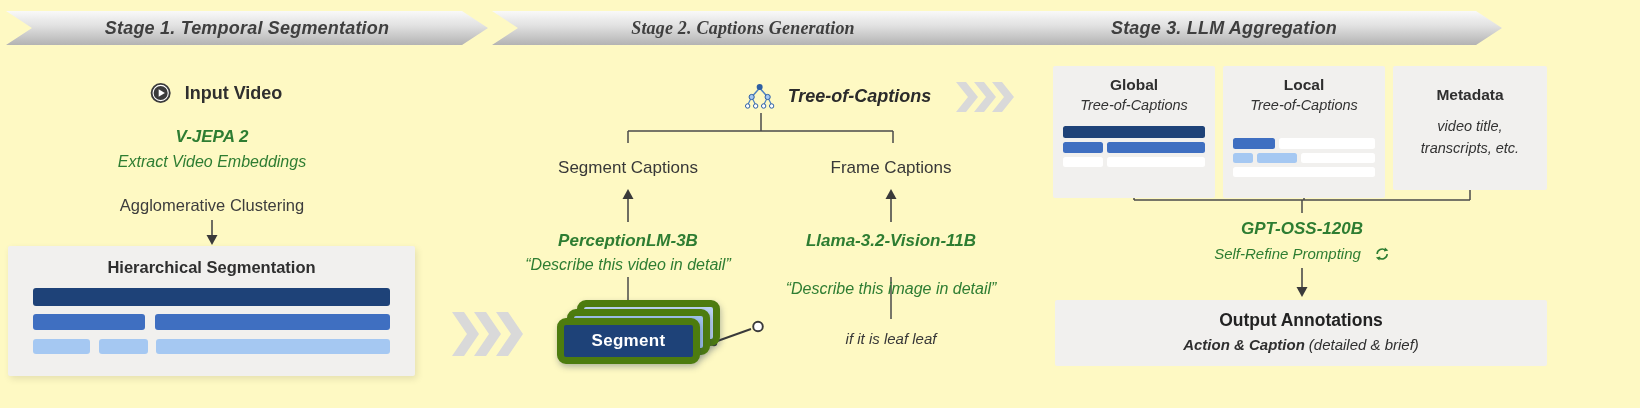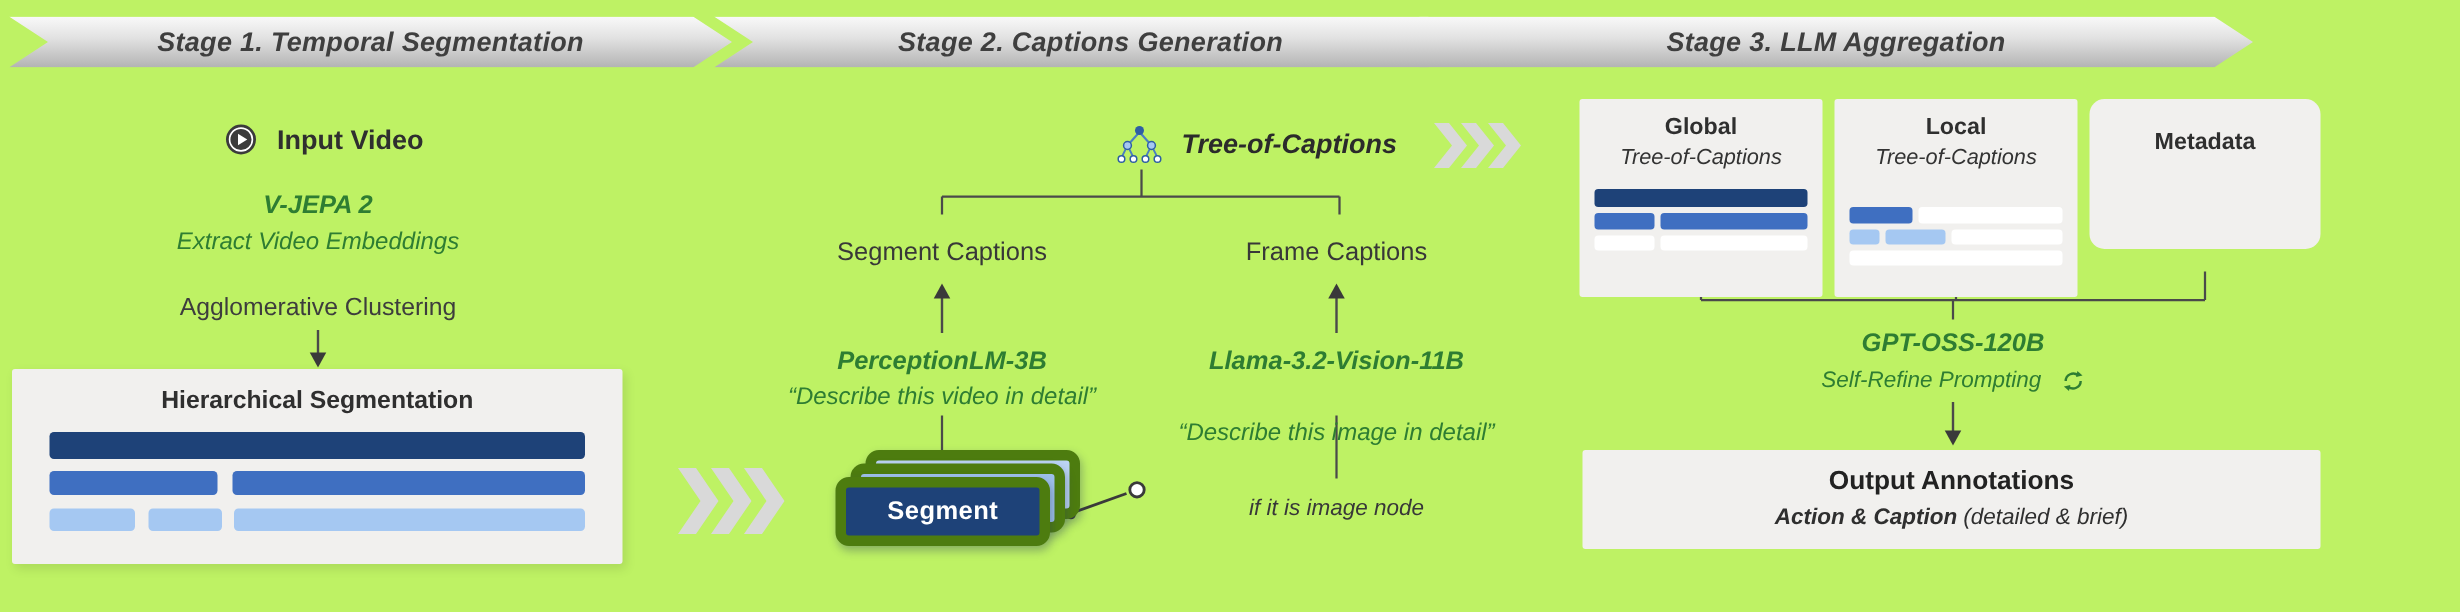--- a/index.html
+++ b/index.html
@@ -1,17 +1,17 @@
 <!DOCTYPE html>
 <html><head>
 <meta charset="utf-8">
 <style>
   html,body{margin:0;padding:0;background:#fff;}
   body{font-family:"Liberation Sans","DejaVu Sans",sans-serif;}
-  .canvas{position:relative;width:1640px;height:408px;background:#bef264;overflow:hidden;}
+  .canvas{position:relative;width:1640px;height:408px;background:#fef9c3;overflow:hidden;}
 
   
   .banner{position:absolute;top:11px;height:34px;display:flex;align-items:center;justify-content:center;
     background:linear-gradient(180deg,#f9f9f9 0%,#e2e2e2 42%,#b3b3b3 100%);
     clip-path:polygon(0 0, calc(100% - 26px) 0, 100% 50%, calc(100% - 26px) 100%, 0 100%, 26px 50%);
     font-style:italic;font-weight:700;font-size:18px;color:#3f3f3f;letter-spacing:.2px;}
 
   
   .cx{position:absolute;transform:translateX(-50%);text-align:center;white-space:nowrap;}
   .row{display:flex;align-items:center;gap:13px;text-align:right;}
@@ -117,21 +117,21 @@
 
     <g>
       <line x1="1302" y1="268" x2="1302" y2="289" stroke="#4a4a4a" stroke-width="1.6"></line>
       <polygon points="1302,297 1296.5,287 1307.5,287" fill="#3a3a3a"></polygon>
     </g>
   </svg>
 
   <div class="banner" style="left:6px;width:482px;">
     <span>Stage 1. Temporal Segmentation</span>
   </div>
-  <div class="banner" style="left:476px;width:502px;">
+  <div class="banner" style="left:492px;width:502px;font-family:Liberation Serif, serif;">
     <span>Stage 2. Captions Generation</span>
   </div>
   <div class="banner" style="left:946px;width:556px;">
     <span>Stage 3. LLM Aggregation</span>
   </div>
 
   <div class="cx row" style="left:216px;top:82px;">
     <span class="icon-inline">
       <svg width="22" height="22" viewBox="0 0 22 22">
         <circle cx="11" cy="11" r="10" fill="#3b3b3b"></circle>
@@ -184,21 +184,21 @@
   <div class="cx green-it" style="left:628px;top:256px;">“Describe this video in detail”</div>
   <div class="cx green-bold" style="left:891px;top:231px;">Llama-3.2-Vision-11B</div>
   <div class="cx green-it" style="left:891px;top:256px;margin-top:24px;">“Describe this image in detail”</div>
 
   <div class="card back" style="left:577px;top:300px;"></div>
   <div class="card mid" style="left:567px;top:309px;"></div>
   <div class="card front" style="left:557px;top:318px;">
     <span>Segment</span>
   </div>
 
-  <div class="cx leaf" style="left:891px;top:330px;">if it is image node</div>
+  <div class="cx leaf" style="left:891px;top:330px;">if it is leaf leaf</div>
 
   <div class="panel" style="left:1053px;top:66px;width:162px;height:132px;">
     <div class="box-title">Global</div>
     <div class="box-sub">Tree-of-Captions</div>
     <div class="mbar dark" style="left:10px;top:60px;width:142px;height:12px;"></div>
     <div class="mbar mid-blue" style="left:10px;top:76px;width:40px;height:11px;"></div>
     <div class="mbar mid-blue" style="left:54px;top:76px;width:98px;height:11px;"></div>
     <div class="mbar white-bar" style="left:10px;top:91px;width:40px;height:10px;"></div>
     <div class="mbar white-bar" style="left:54px;top:91px;width:98px;height:10px;"></div>
   </div>
@@ -207,22 +207,23 @@
     <div class="box-title">Local</div>
     <div class="box-sub">Tree-of-Captions</div>
     <div class="mbar mid-blue" style="left:10px;top:72px;width:42px;height:11px;"></div>
     <div class="mbar white-bar" style="left:56px;top:72px;width:96px;height:11px;"></div>
     <div class="mbar light-blue" style="left:10px;top:87px;width:20px;height:10px;"></div>
     <div class="mbar light-blue" style="left:34px;top:87px;width:40px;height:10px;"></div>
     <div class="mbar white-bar" style="left:78px;top:87px;width:74px;height:10px;"></div>
     <div class="mbar white-bar" style="left:10px;top:101px;width:142px;height:10px;"></div>
   </div>
 
-  <div class="panel" style="left:1393px;top:66px;width:154px;height:100px;border-radius:10px;">
+  <div class="panel" style="left:1393px;top:66px;width:154px;height:124px;">
     <div class="box-title meta-title">Metadata</div>
+    <div class="box-sub meta-sub">video title, transcripts, etc.</div>
   </div>
 
   <div class="cx green-bold" style="left:1302px;top:219px;">GPT-OSS-120B</div>
   <div class="cx row" style="left:1302px;top:245px;">
     <span class="green-it" style="font-size:15px;">Self-Refine Prompting</span>
     <span class="icon-inline">
       <svg width="16" height="16" viewBox="0 0 16 16">
         <path d="M3 8a5 5 0 0 1 8.3-3.7" stroke="#2e7d32" stroke-width="1.6" fill="none"></path>
         <polygon points="10.8,1.4 14.2,4.4 9.9,5.4" fill="#2e7d32"></polygon>
         <path d="M13 8a5 5 0 0 1-8.3 3.7" stroke="#2e7d32" stroke-width="1.6" fill="none"></path>

